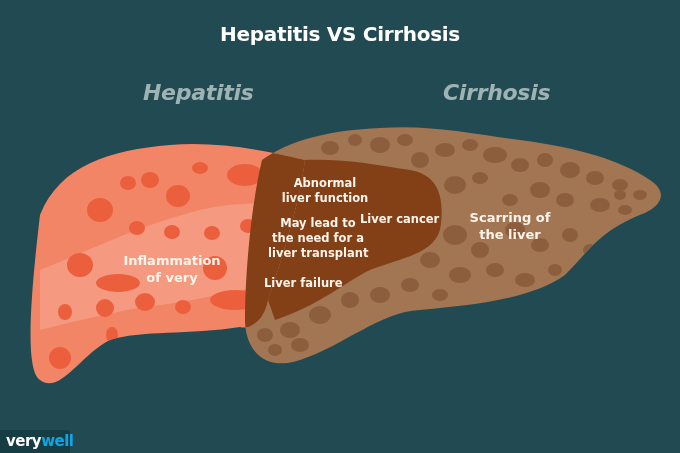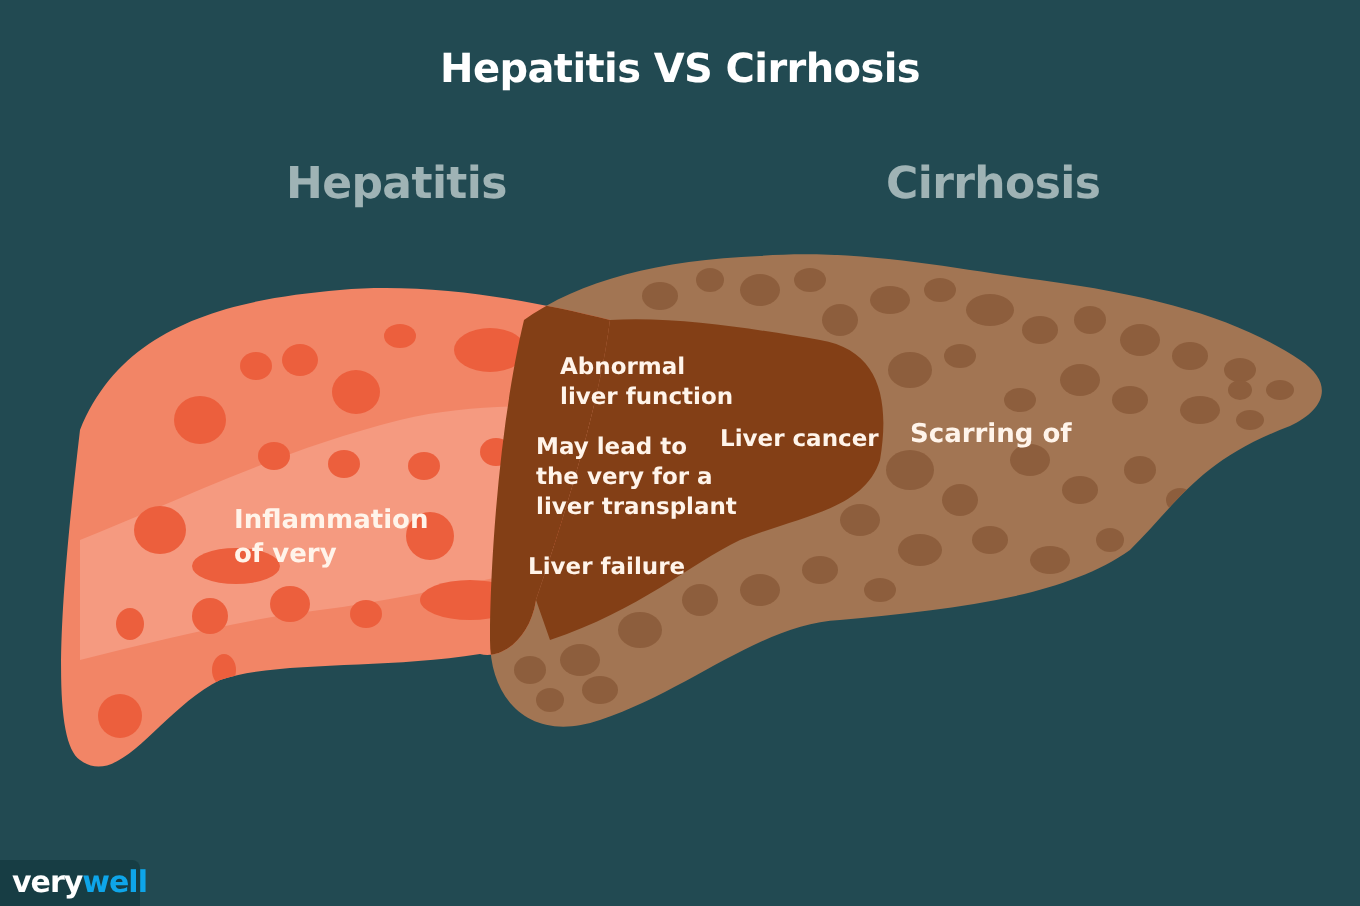--- a/index.html
+++ b/index.html
@@ -10,27 +10,28 @@
     position: relative;
   }
   .stage { position: absolute; left: 0; top: 0; width: 680px; height: 453px; }
   .title {
     position: absolute; left: 0; top: 22px; width: 680px; text-align: center;
     color: #ffffff; font-weight: bold; font-size: 20px; letter-spacing: -0.3px;
   }
   .heading {
     position: absolute; top: 80px; color: #9fb3b5; font-weight: bold; font-size: 22px;
     letter-spacing: -0.3px;
+    font-style: italic;
   }
   .heading.left { left: 143px; }
   .heading.right { left: 443px; }
   svg.art { position: absolute; left: 0; top: 0; }
   .lbl {
     position: absolute; color: #fff4ea; font-weight: bold; font-size: 11.5px;
-    text-align: left; line-height: 15px; white-space: nowrap;
+    text-align: center; line-height: 15px; white-space: nowrap;
   }
   .lbl.big { font-size: 13px; line-height: 17px; margin-top: 12px; }
   .logo {
     position: absolute; left: 0; top: 430px; width: 70px; height: 23px;
     background: #173d44; border-top-right-radius: 4px;
     font-weight: bold; font-size: 15px; line-height: 23px; padding-left: 6px;
     box-sizing: border-box; letter-spacing: -0.5px;
   }
   .logo .a { color: #ffffff; }
   .logo .b { color: #0ea5e9; }
@@ -139,30 +140,31 @@
     <path d="M305,160 C340,158 380,165 410,170 C440,175 445,200 440,230 C432,255 400,258 370,270 C345,282 320,305 275,320 L268,300 C285,250 300,200 305,160 Z" fill="#833f16"></path>
   </svg>
 
   <div class="lbl big" style="left:117px; top:240px; width:110px;">
     <div>Inflammation</div>
     <div>of very</div>
   </div>
 
   <div class="lbl big" style="left:455px; top:197px; width:110px;">
     <div>Scarring of</div>
+    <div>the liver</div>
   </div>
 
   <div class="lbl" style="left:280px; top:176px; width:90px;">
     <div>Abnormal</div>
     <div>liver function</div>
   </div>
 
   <div class="lbl" style="left:268px; top:216px; width:100px;">
     <div>May lead to</div>
-    <div>the very for a</div>
+    <div>the need for a</div>
     <div>liver transplant</div>
   </div>
 
   <div class="lbl" style="left:264px; top:276px;">Liver failure</div>
   <div class="lbl" style="left:360px; top:212px;">Liver cancer</div>
 
   <div class="logo">
     <span class="a">very</span><span class="b">well</span>
   </div>
 </div>

